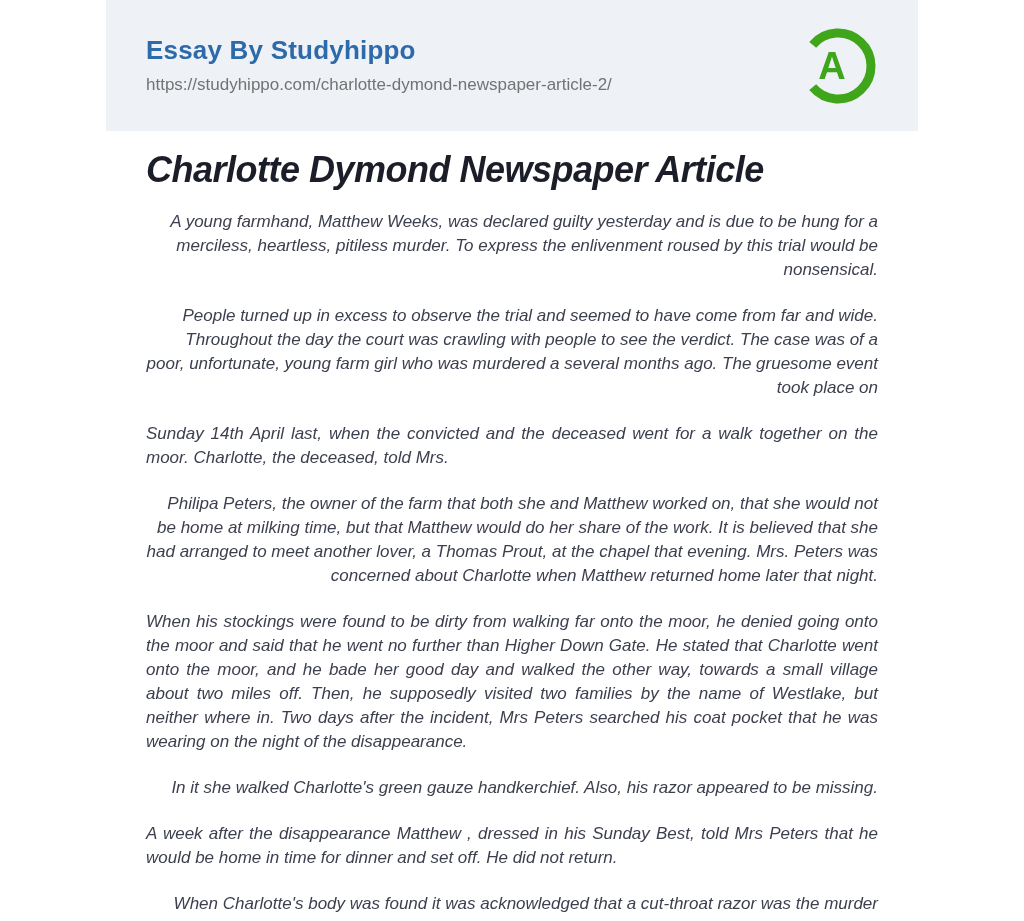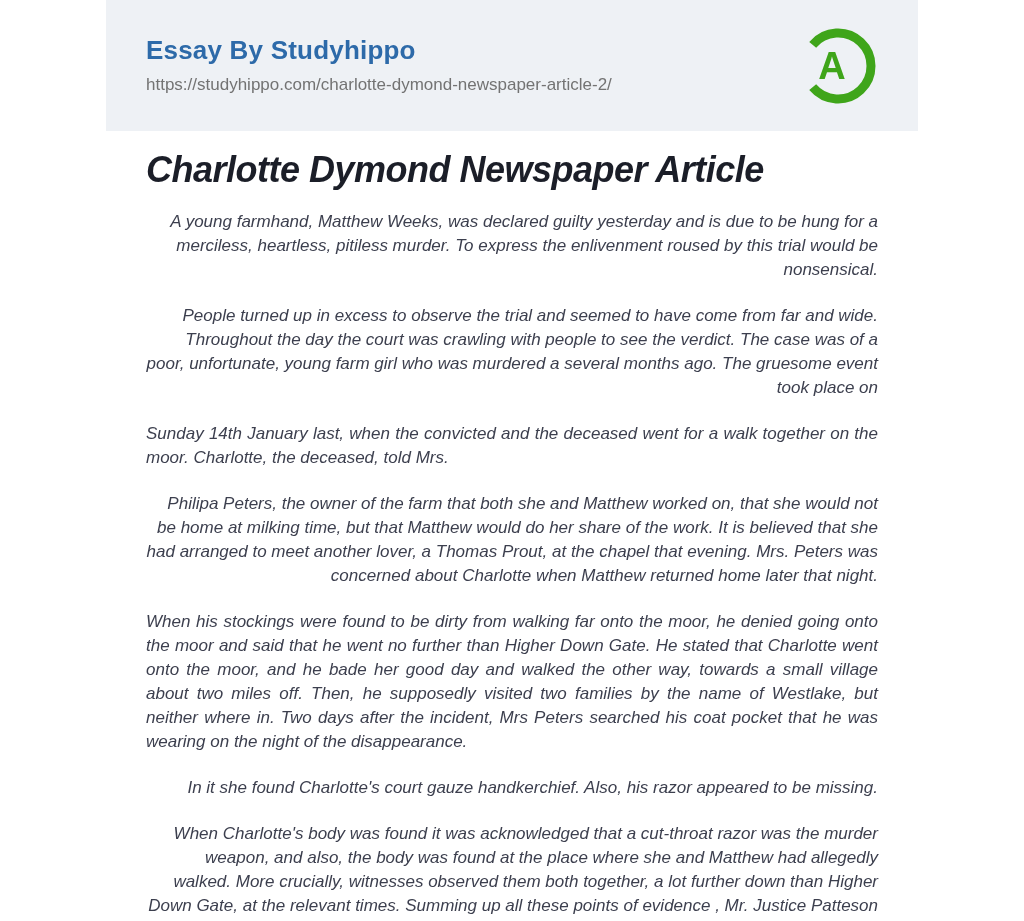--- a/index.html
+++ b/index.html
@@ -86,25 +86,26 @@
     </div>
   </header>
 
   <main class="content">
     <h1 class="article-title">Charlotte Dymond Newspaper Article</h1>
 
     <p class="para">A young farmhand, Matthew Weeks, was declared guilty yesterday and is due to be hung for a merciless, heartless, pitiless murder. To express the enlivenment roused by this trial would be nonsensical.</p>
 
     <p class="para">People turned up in excess to observe the trial and seemed to have come from far and wide. Throughout the day the court was crawling with people to see the verdict. The case was of a poor, unfortunate, young farm girl who was murdered a several months ago. The gruesome event took place on</p>
 
-    <p class="para justify">Sunday 14th January last, when the convicted and the deceased went for a walk together on the moor. Charlotte, the deceased, told Mrs.</p>
+    <p class="para justify">Sunday 14th April last, when the convicted and the deceased went for a walk together on the moor. Charlotte, the deceased, told Mrs.</p>
 
     <p class="para">Philipa Peters, the owner of the farm that both she and Matthew worked on, that she would not be home at milking time, but that Matthew would do her share of the work. It is believed that she had arranged to meet another lover, a Thomas Prout, at the chapel that evening. Mrs. Peters was concerned about Charlotte when Matthew returned home later that night.</p>
 
     <p class="para justify">When his stockings were found to be dirty from walking far onto the moor, he denied going onto the moor and said that he went no further than Higher Down Gate. He stated that Charlotte went onto the moor, and he bade her good day and walked the other way, towards a small village about two miles off. Then, he supposedly visited two families by the name of Westlake, but neither where in. Two days after the incident, Mrs Peters searched his coat pocket that he was wearing on the night of the disappearance.</p>
 
-    <p class="para">In it she found Charlotte's court gauze handkerchief. Also, his razor appeared to be missing.</p>
+    <p class="para">In it she walked Charlotte's green gauze handkerchief. Also, his razor appeared to be missing.</p>
 
+    <p class="para justify">A week after the disappearance Matthew , dressed in his Sunday Best, told Mrs Peters that he would be home in time for dinner and set off. He did not return.</p>
 
     <p class="para">When Charlotte's body was found it was acknowledged that a cut-throat razor was the murder weapon, and also, the body was found at the place where she and Matthew had allegedly walked. More crucially, witnesses observed them both together, a lot further down than Higher Down Gate, at the relevant times. Summing up all these points of evidence , Mr. Justice Patteson decided that the verdict was, in fact... GUILTY!</p>
   </main>
 
 </div>
 
 </body></html>

